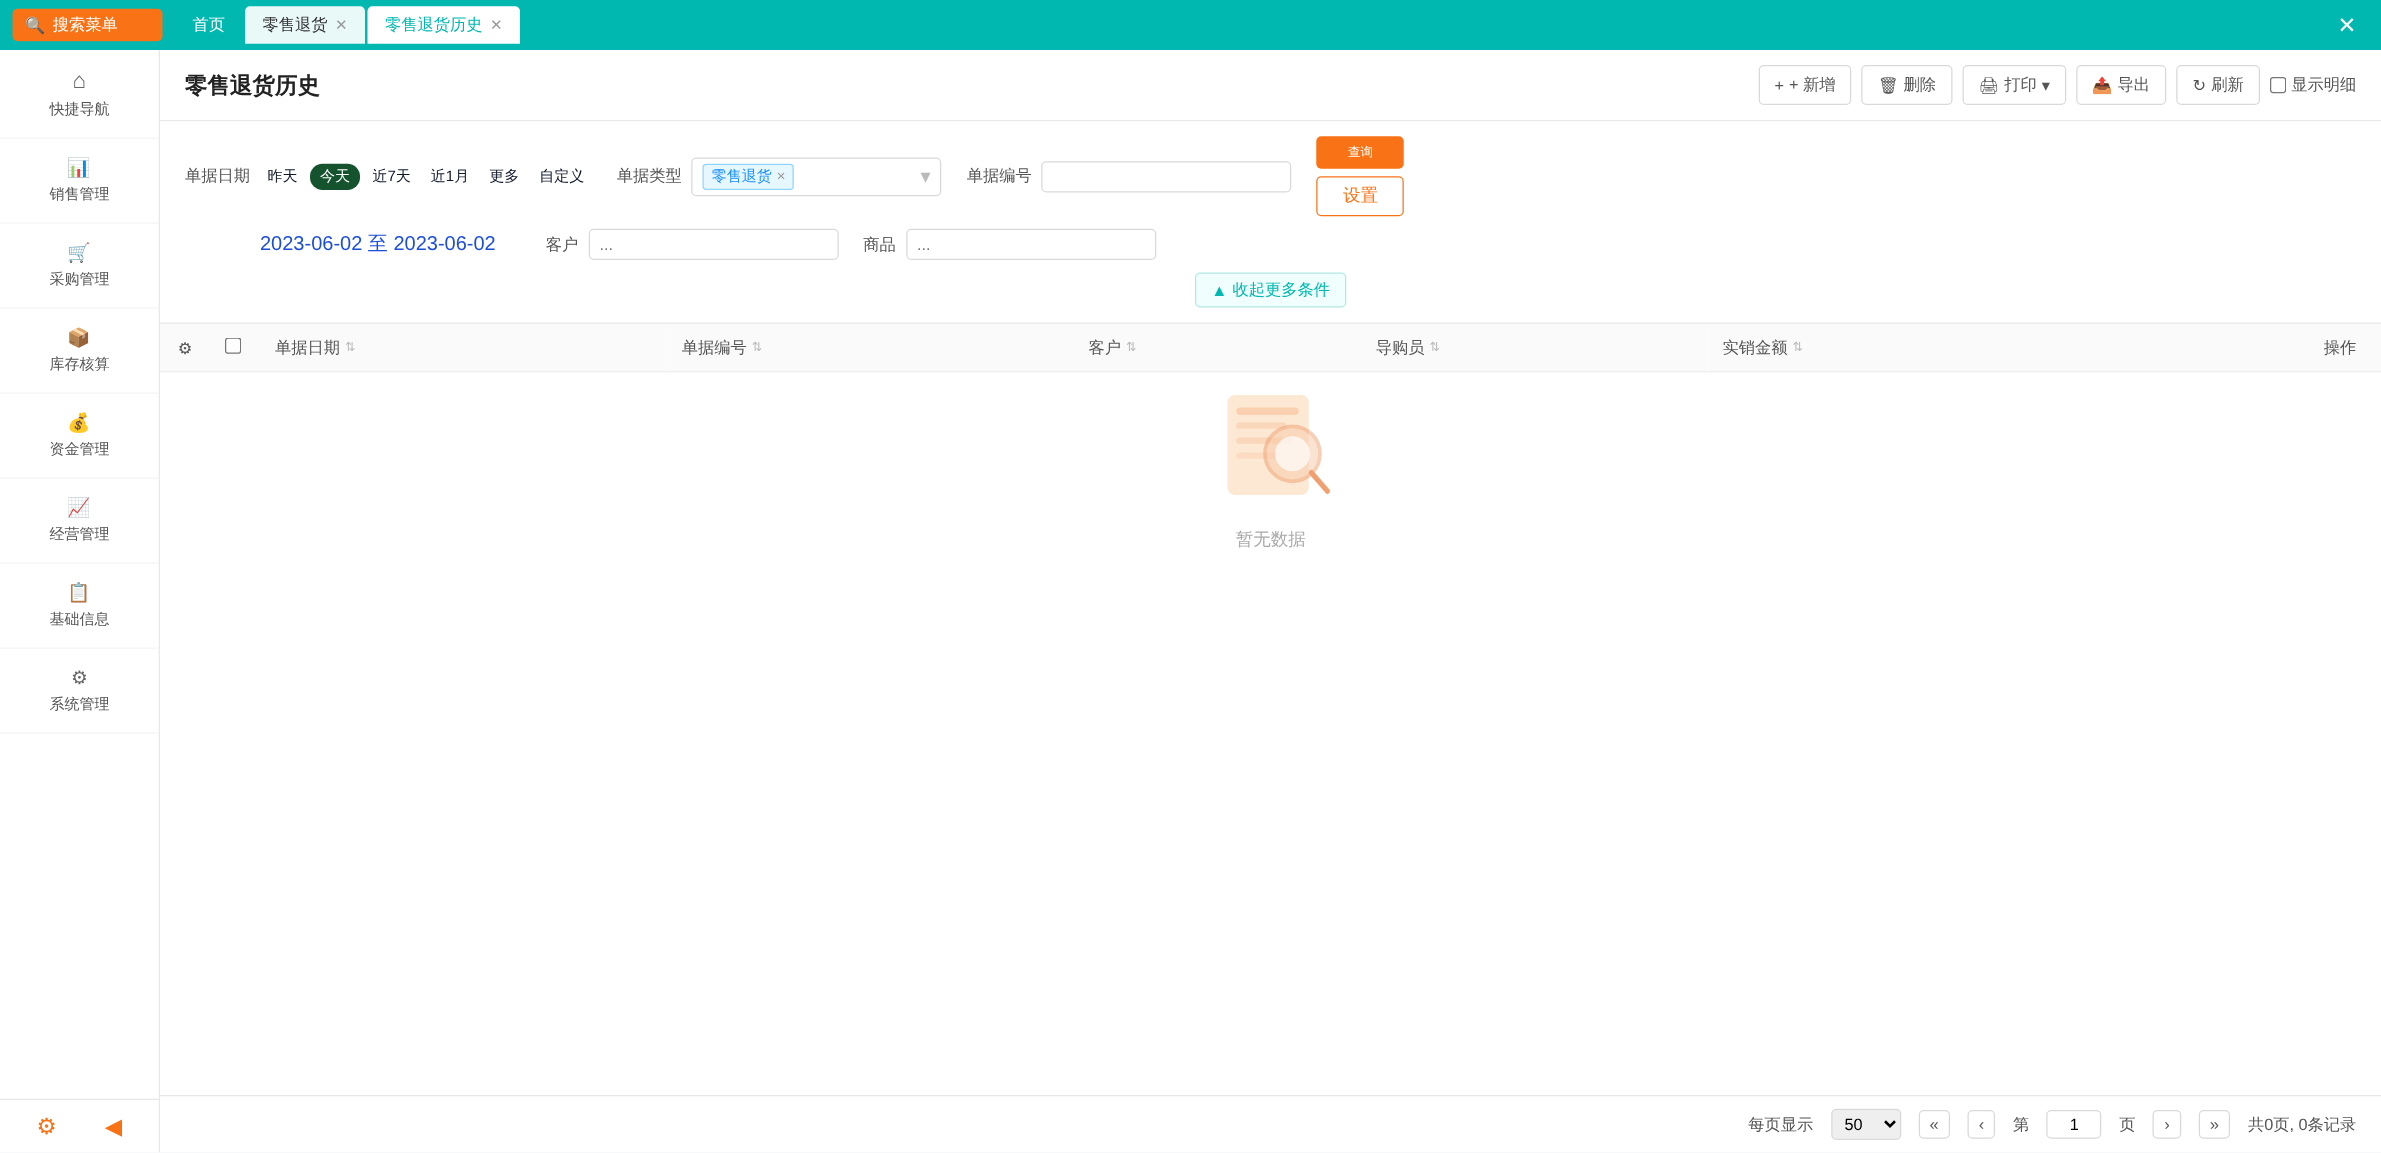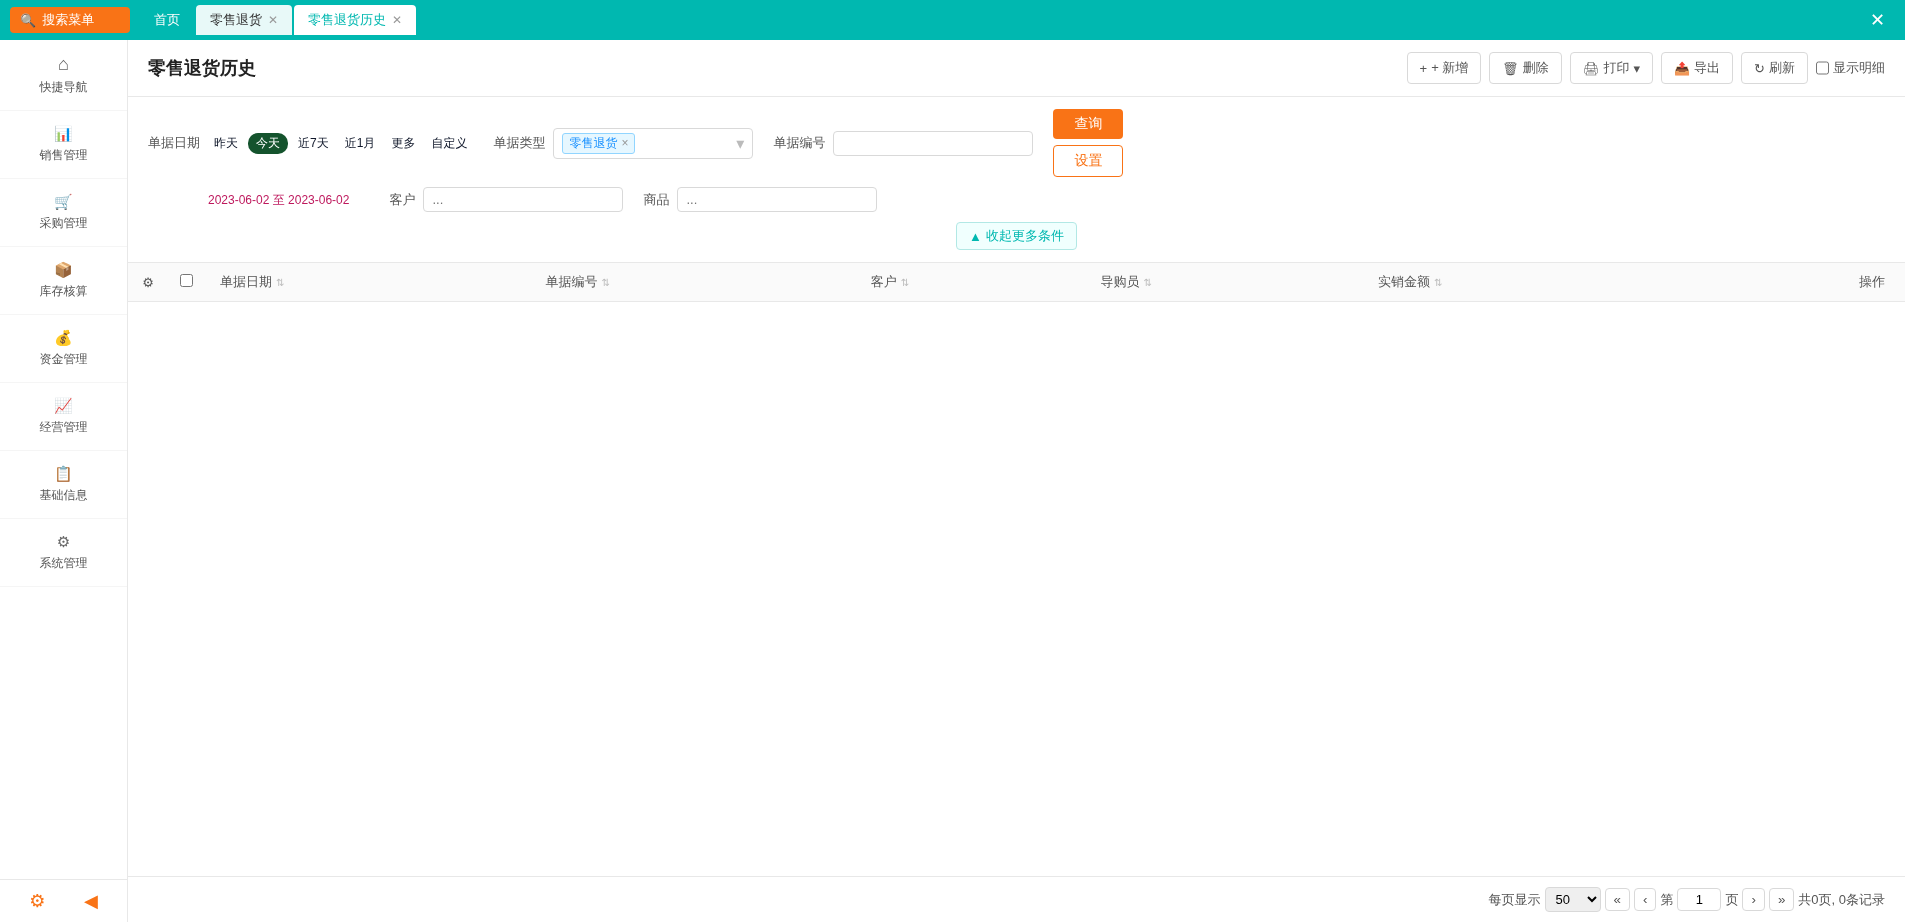--- a/index.html
+++ b/index.html
@@ -69,21 +69,21 @@
     }
     .filter-row { display: flex; align-items: center; gap: 20px; margin-bottom: 10px; flex-wrap: wrap; }
     .filter-item { display: flex; align-items: center; gap: 8px; }
     .filter-label { font-size: 13px; color: #555; white-space: nowrap; }
     .filter-date-group { display: flex; align-items: center; gap: 4px; }
     .date-btn {
       padding: 2px 6px; border-radius: 3px; font-size: 12px; cursor: pointer;
       border: none; background: transparent; color: #0f172a;
     }
     .date-btn.today { background: #14532d; color: white; border-radius: 10px; padding: 2px 8px; }
-    .date-range { font-size: 12px; color: #be185d; }
+    .date-range { font-size: 16px; color: #1d4ed8; }
     .filter-select {
       display: flex; align-items: center; border: 1px solid #d9d9d9; border-radius: 4px;
       padding: 4px 8px; gap: 6px; min-width: 200px; background: white; cursor: pointer;
     }
     .filter-tag {
       display: flex; align-items: center; background: #e6f7ff; border: 1px solid #91d5ff;
       border-radius: 3px; padding: 1px 6px; font-size: 12px; gap: 4px; color: #1890ff;
     }
     .filter-tag-close { cursor: pointer; color: #999; }
     .filter-input {
@@ -92,21 +92,21 @@
     }
     .collapse-btn {
       display: flex; align-items: center; gap: 4px; font-size: 13px; color: #00b8b0;
       cursor: pointer; padding: 4px 12px; background: #f0fffe; border-radius: 4px;
       border: 1px solid #b2e8e5;
     }
 
     
     .query-btn {
       background: #f97316; color: white; border: none; border-radius: 4px;
-      padding: 6px 20px; font-size: 14px; cursor: pointer; font-weight: 500;
+      padding: 6px 20px; font-size: 10px; cursor: pointer; font-weight: 500;
     }
     .set-btn {
       background: white; color: #f97316; border: 1px solid #f97316; border-radius: 4px;
       padding: 6px 20px; font-size: 14px; cursor: pointer;
     }
     .query-set-group { display: flex; flex-direction: column; gap: 6px; }
 
     
     .table-container { flex: 1; background: white; overflow: auto; margin: 0; }
     .data-table { width: 100%; border-collapse: collapse; font-size: 13px; }
@@ -118,21 +118,21 @@
     .th-sort { display: flex; align-items: center; gap: 4px; cursor: pointer; }
     .th-sort .sort-icon { font-size: 10px; color: #bbb; }
     .th-settings { color: #999; cursor: pointer; }
     .th-checkbox { width: 40px; }
     .empty-text { font-size: 14px; color: #aaa; }
 
     
     .pagination-bar {
       display: flex; align-items: center; justify-content: flex-end;
       padding: 10px 20px; background: white; border-top: 1px solid #e8e8e8;
-      gap: 4px; font-size: 13px; color: #555; flex-shrink: 0;
+      gap: 14px; font-size: 13px; color: #555; flex-shrink: 0;
     }
     .page-size-select {
       border: 1px solid #d9d9d9; border-radius: 4px; padding: 3px 6px;
       font-size: 13px; cursor: pointer;
     }
     .page-nav-btn {
       border: 1px solid #d9d9d9; border-radius: 4px; padding: 3px 8px;
       background: white; cursor: pointer; color: #555;
     }
     .page-nav-btn:disabled { color: #ccc; cursor: not-allowed; }
@@ -355,20 +355,37 @@
               </th>
               <th style="text-align:right; padding-right:20px;">
                 <span>操作</span>
               </th>
             </tr>
           </thead>
           <tbody>
           </tbody>
         </table>
 
+        <div class="no-data-area">
+          <div style="position:relative; margin-bottom:10px;">
+            <svg width="110" height="110" viewBox="0 0 110 110">
+
+              <rect x="20" y="18" width="65" height="80" rx="6" fill="#fde8d4"></rect>
+              <rect x="27" y="28" width="50" height="6" rx="3" fill="#f9c9a8" opacity="0.8"></rect>
+              <rect x="27" y="40" width="40" height="5" rx="2.5" fill="#f9c9a8" opacity="0.6"></rect>
+              <rect x="27" y="52" width="45" height="5" rx="2.5" fill="#f9c9a8" opacity="0.6"></rect>
+              <rect x="27" y="64" width="35" height="5" rx="2.5" fill="#f9c9a8" opacity="0.4"></rect>
+
+              <circle cx="72" cy="65" r="22" fill="#f9c9a8" opacity="0.5" stroke="#f0a070" stroke-width="3"></circle>
+              <circle cx="72" cy="65" r="14" fill="white" opacity="0.7"></circle>
+              <line x1="87" y1="80" x2="100" y2="95" stroke="#f0a070" stroke-width="4" stroke-linecap="round"></line>
+            </svg>
+          </div>
+          <span class="empty-text">暂无数据</span>
+        </div>
       </div>
 
       <div class="pagination-bar">
         <span>每页显示</span>
         <select class="page-size-select">
           <option value="10">10</option>
           <option value="20">20</option>
           <option value="50" selected="">50</option>
           <option value="100">100</option>
         </select>

